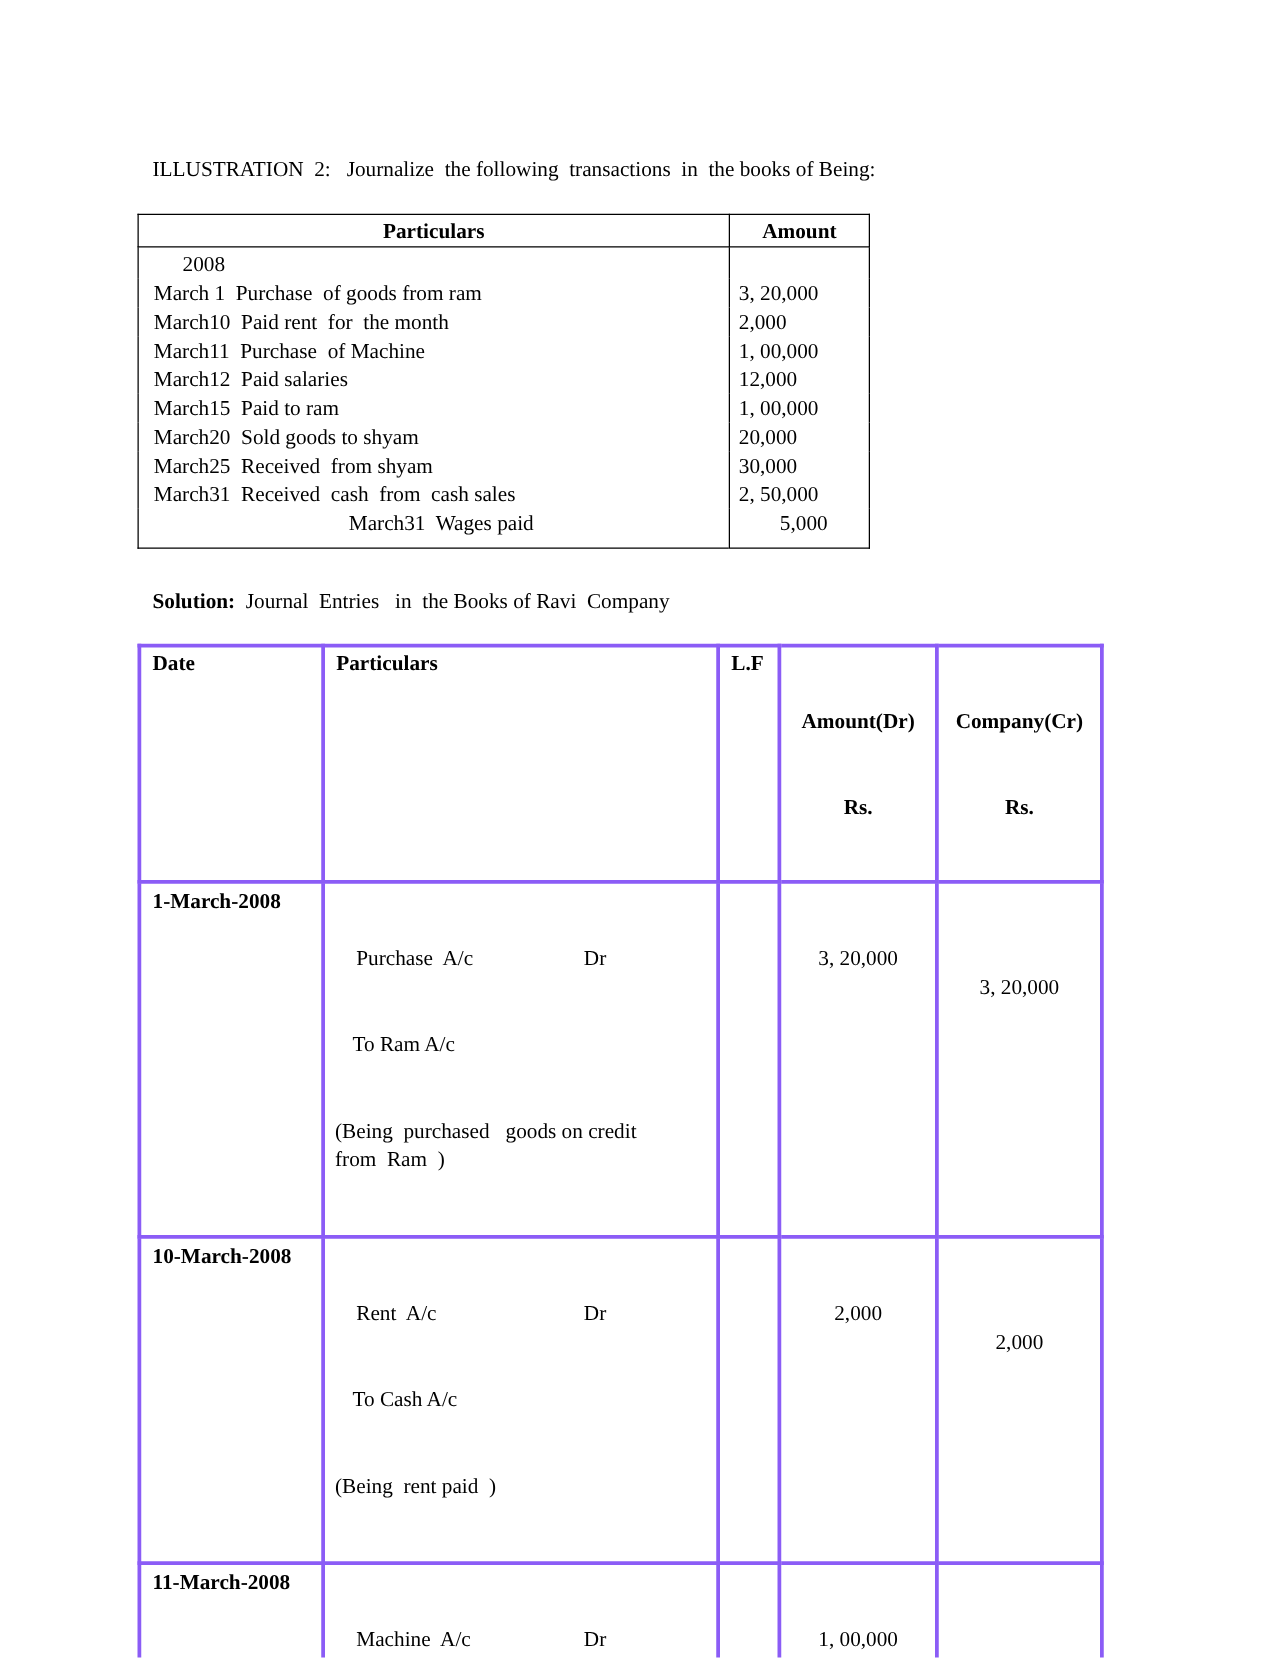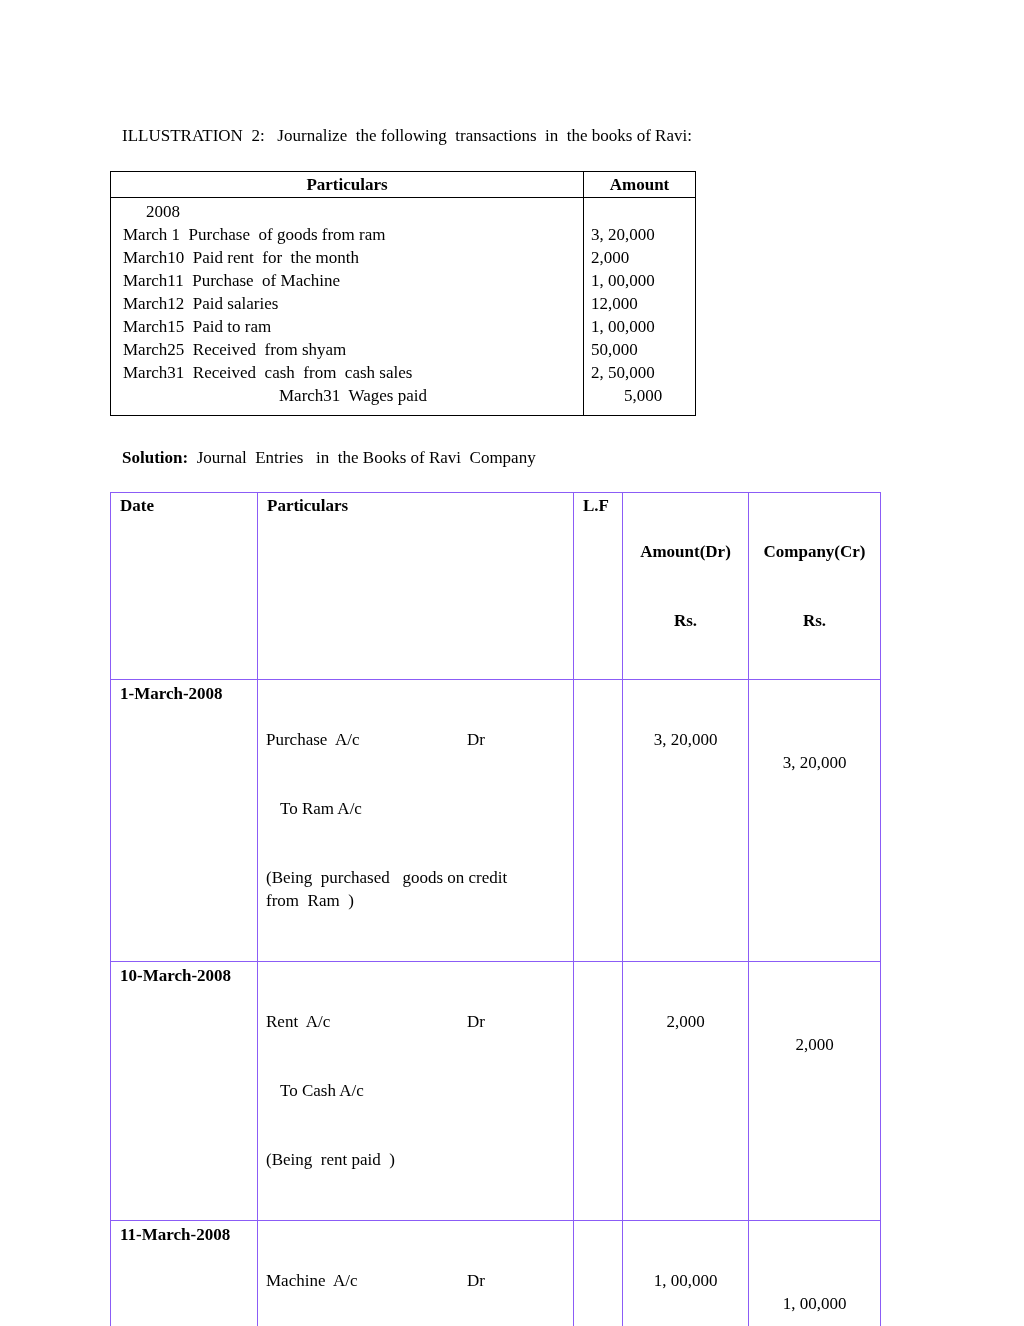--- a/index.html
+++ b/index.html
@@ -66,21 +66,21 @@
     margin: 30px 0 23px 12px;
     white-space: pre-wrap;
     line-height: 23px;
   }
   .solution-line b { font-weight: bold; }
   
   .journal-table {
     width: 770px;
   }
   .journal-table th, .journal-table td {
-    border: 1px solid #8b5cf6;
+    border: 3px solid #8b5cf6;
   }
   .journal-table thead th {
     font-weight: bold;
     text-align: left;
     padding: 1px 0 1px 9px;
   }
   .journal-table thead th.center {
     text-align: center;
     padding: 1px 0;
   }
@@ -88,20 +88,21 @@
     padding: 2px 2px 2px 9px;
     font-weight: bold;
   }
   .jt-part-cell {
     padding: 2px 8px 3px 8px;
   }
   .debit-line {
     display: flex;
     justify-content: space-between;
     padding-right: 80px;
+    margin-left: 17px;
   }
   .credit-line {
     padding-left: 14px;
   }
   .narration {
     white-space: pre-wrap;
   }
   .amt-dr {
     text-align: center;
     padding-top: 2px;
@@ -109,21 +110,21 @@
   .amt-cr {
     text-align: center;
     padding-top: 25px;
   }
 </style>
 </head>
 <body>
 
 <div class="page">
 
-  <p class="title">ILLUSTRATION  2:   Journalize  the following  transactions  in  the books of Ravi:</p>
+  <p class="title">ILLUSTRATION  2:   Journalize  the following  transactions  in  the books of Being:</p>
 
   <table class="txn-table">
     <colgroup>
       <col style="width:473px">
       <col style="width:112px">
     </colgroup>
     <thead>
       <tr>
         <th>Particulars</th>
         <th>Amount</th>
@@ -153,24 +154,28 @@
   <tr>
     <td class="txn-part">March12  Paid salaries</td>
     <td class="txn-amt">12,000</td>
   </tr>
 
   <tr>
     <td class="txn-part">March15  Paid to ram</td>
     <td class="txn-amt">1, 00,000</td>
   </tr>
 
+  <tr>
+    <td class="txn-part">March20  Sold goods to shyam</td>
+    <td class="txn-amt">20,000</td>
+  </tr>
 
   <tr>
     <td class="txn-part">March25  Received  from shyam</td>
-    <td class="txn-amt">50,000</td>
+    <td class="txn-amt">30,000</td>
   </tr>
 
   <tr>
     <td class="txn-part">March31  Received  cash  from  cash sales</td>
     <td class="txn-amt">2, 50,000</td>
   </tr>
 
   <tr>
     <td class="txn-part">March31  Wages paid</td>
     <td class="txn-amt">5,000</td>

